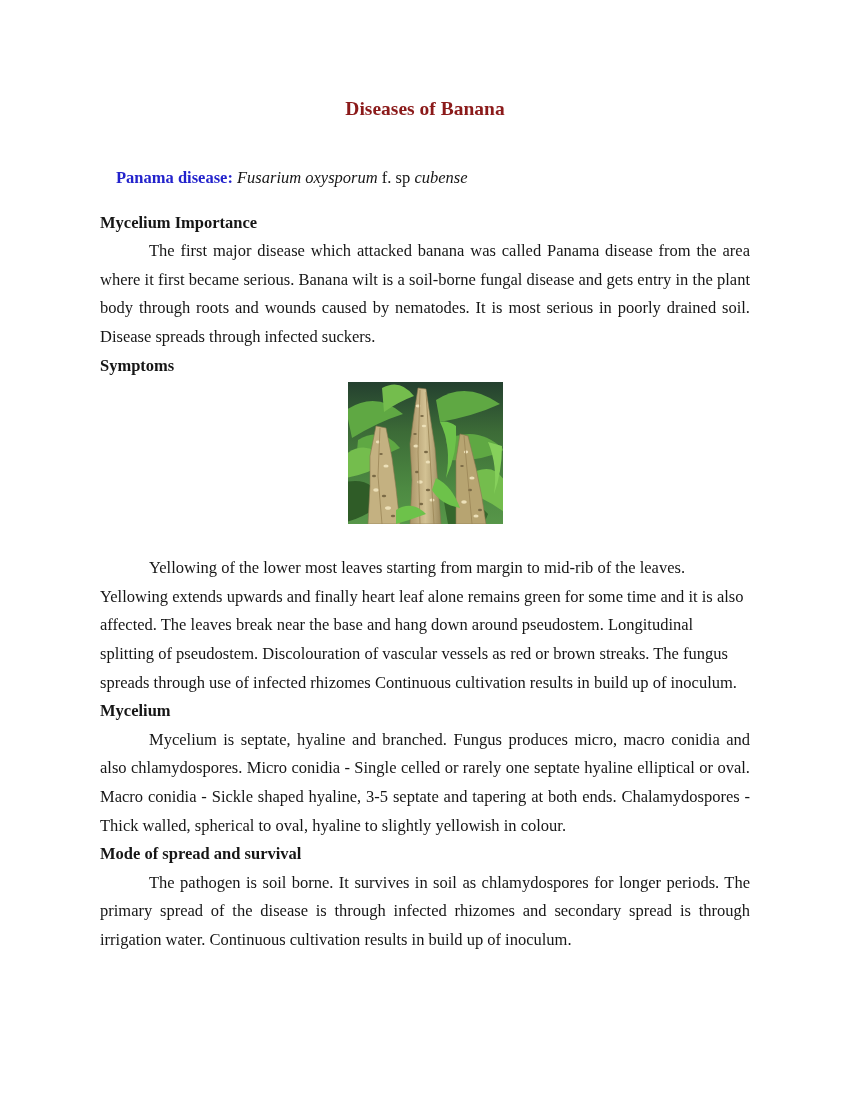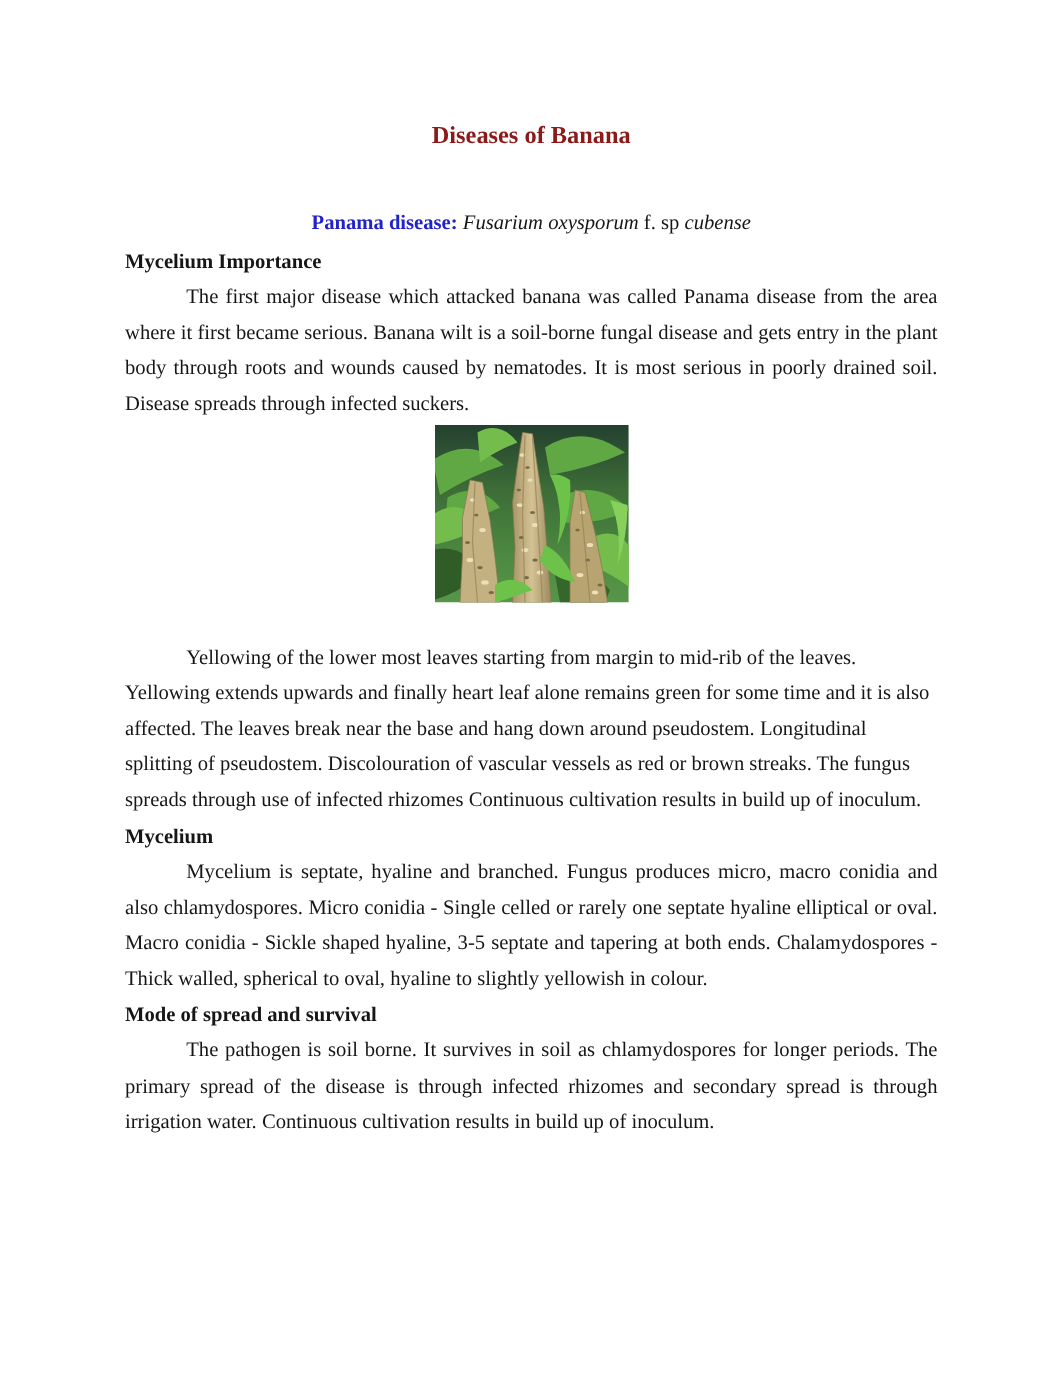--- a/index.html
+++ b/index.html
@@ -19,24 +19,23 @@
   }
   .title {
     margin: 0 0 42px 0;
     text-align: center;
     font-size: 19.5px;
     font-weight: bold;
     color: var(--title, #8b1a1a);
     line-height: 26px;
   }
   .subtitle {
-    margin: 2px;
+    margin: 16px;
     font-size: 16.5px;
     line-height: 28.6px;
-    text-align: center;
   }
   .disease-label {
     font-weight: bold;
     color: var(--label_blue, #2222cc);
   }
   .it { font-style: italic; }
   h2.sec-heading {
     margin: 0;
     font-size: 16.5px;
     font-weight: bold;
@@ -67,20 +66,21 @@
 
 <div class="page">
 
   <h1 class="title">Diseases of Banana</h1>
 
   <p class="subtitle"><span class="disease-label">Panama disease:</span> <span class="it">Fusarium oxysporum</span> <span>f. sp</span> <span class="it">cubense</span></p>
 
   <h2 class="sec-heading">Mycelium Importance</h2>
   <p class="body justify">The first major disease which attacked banana was called Panama disease from the area where it first became serious. Banana wilt is a soil-borne fungal disease and gets entry in the plant body through roots and wounds caused by nematodes. It is most serious in poorly drained soil. Disease spreads through infected suckers.</p>
 
+  <h2 class="sec-heading">Symptoms</h2>
 
   <figure class="photo-wrap">
     <svg class="photo-frame" viewBox="0 0 155 142" xmlns="http://www.w3.org/2000/svg" aria-hidden="true">
       <defs>
         <linearGradient id="bg" x1="0" y1="0" x2="0" y2="1">
           <stop offset="0" stop-color="#24402f"></stop>
           <stop offset="0.35" stop-color="#3c6b37"></stop>
           <stop offset="0.75" stop-color="#4d8a42"></stop>
           <stop offset="1" stop-color="#579649"></stop>
         </linearGradient>

